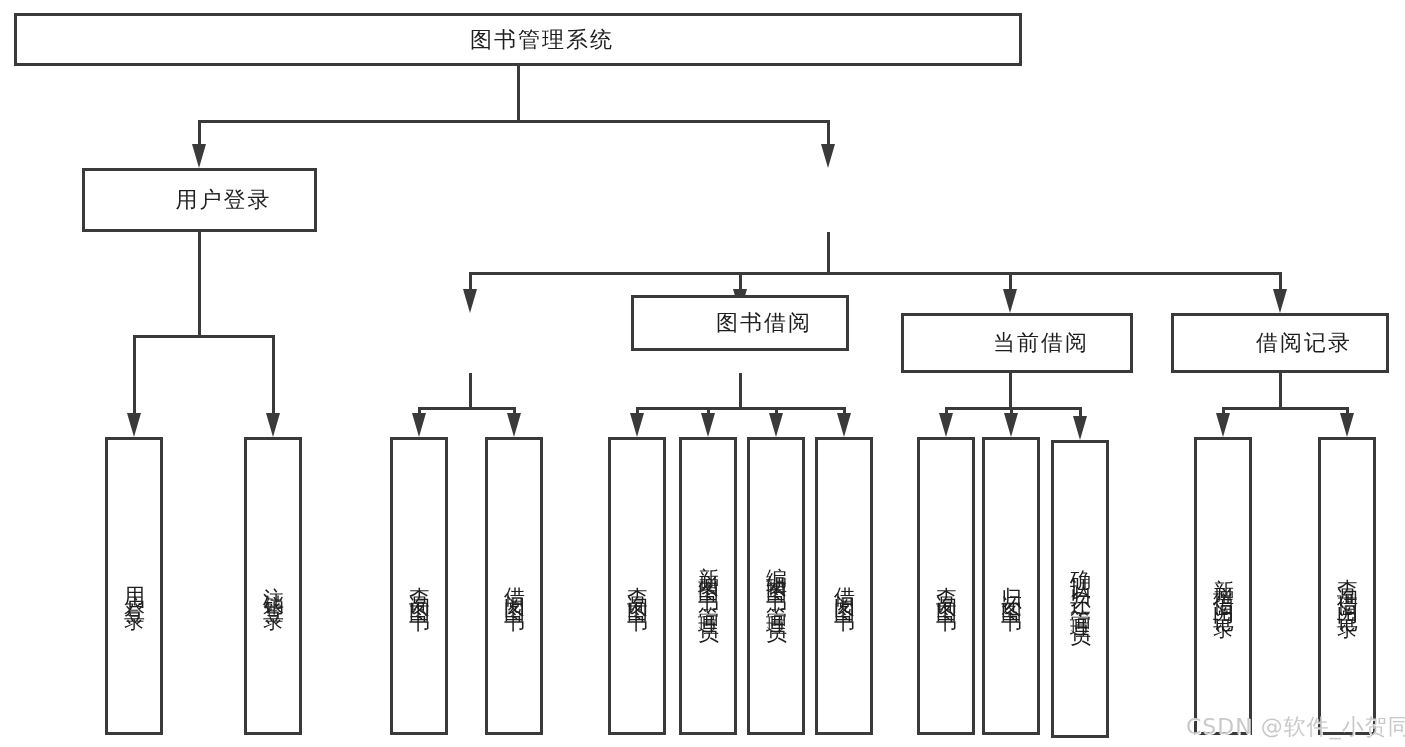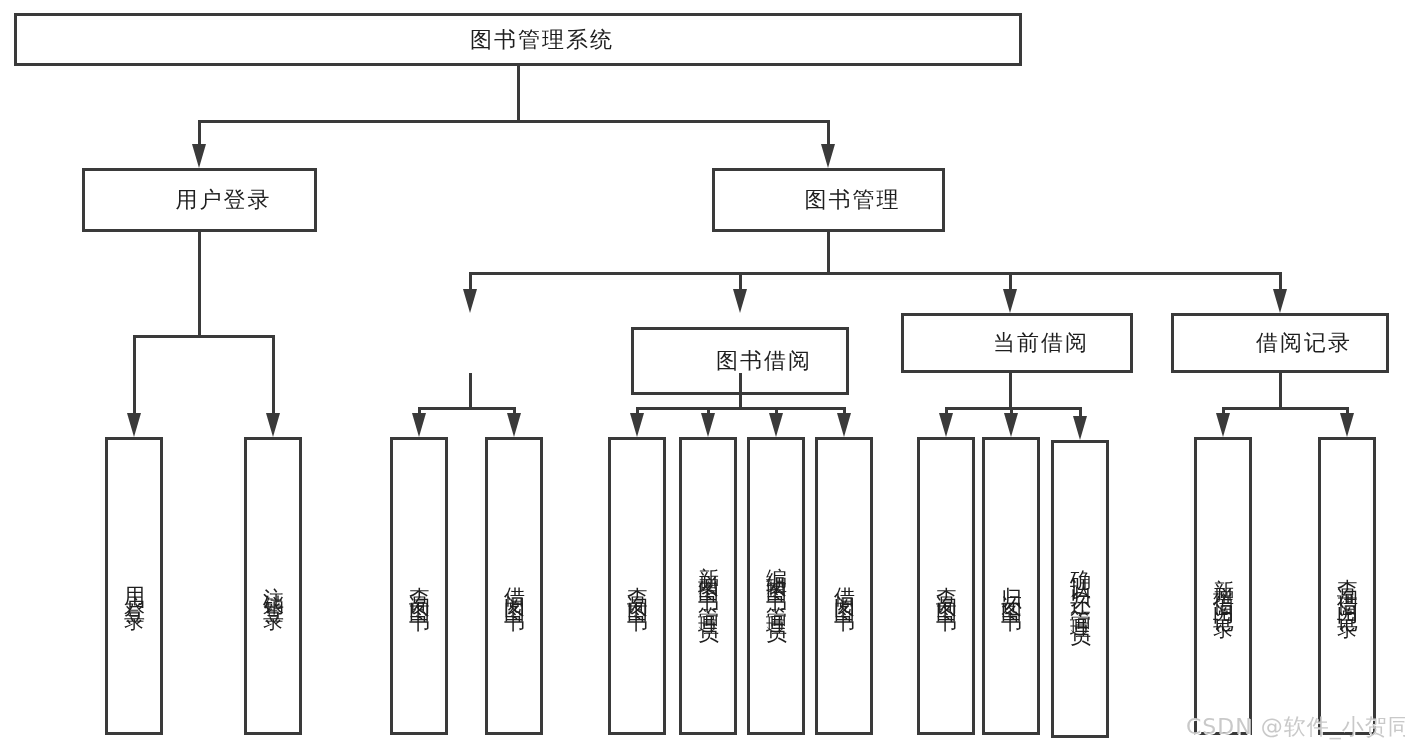--- a/index.html
+++ b/index.html
@@ -49,43 +49,40 @@
   <div class="vl" style="left:517px;top:66px;height:56px;"></div>
   <div class="hl" style="left:198px;top:120px;width:632px;"></div>
   <div class="vl" style="left:198px;top:120px;height:32px;"></div>
   <div class="ah" style="left:192px;top:144px;"></div>
   <div class="vl" style="left:827px;top:120px;height:32px;"></div>
   <div class="ah" style="left:821px;top:144px;"></div>
 
   <div class="box" style="left:82px;top:168px;width:235px;height:64px;">
     <span>用户登录</span>
   </div>
-  <div class="box" style="left:712px;top:168px;width:233px;height:64px;">
-    <span>图书管理</span>
-  </div>
 
   <div class="vl" style="left:198px;top:232px;height:106px;"></div>
   <div class="hl" style="left:133px;top:335px;width:142px;"></div>
   <div class="vl" style="left:133px;top:335px;height:82px;"></div>
   <div class="ah" style="left:127px;top:413px;"></div>
   <div class="vl" style="left:272px;top:335px;height:82px;"></div>
   <div class="ah" style="left:266px;top:413px;"></div>
 
   <div class="vl" style="left:827px;top:232px;height:43px;"></div>
   <div class="hl" style="left:469px;top:272px;width:813px;"></div>
   <div class="vl" style="left:469px;top:272px;height:24px;"></div>
   <div class="ah" style="left:463px;top:289px;"></div>
   <div class="vl" style="left:739px;top:272px;height:24px;"></div>
   <div class="ah" style="left:733px;top:289px;"></div>
   <div class="vl" style="left:1009px;top:272px;height:24px;"></div>
   <div class="ah" style="left:1003px;top:289px;"></div>
   <div class="vl" style="left:1279px;top:272px;height:24px;"></div>
   <div class="ah" style="left:1273px;top:289px;"></div>
 
-  <div class="box" style="left:631px;top:327px;width:218px;height:68px;">
+  <div class="box" style="left:631px;top:295px;width:218px;height:56px;">
     <span>图书借阅</span>
   </div>
   <div class="box" style="left:901px;top:313px;width:232px;height:60px;">
     <span>当前借阅</span>
   </div>
   <div class="box" style="left:1171px;top:313px;width:218px;height:60px;">
     <span>借阅记录</span>
   </div>
 
   <div class="vl" style="left:469px;top:373px;height:36px;"></div>

